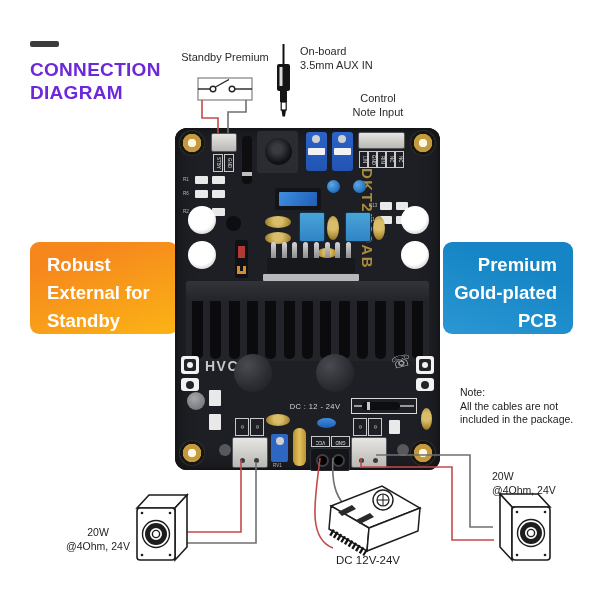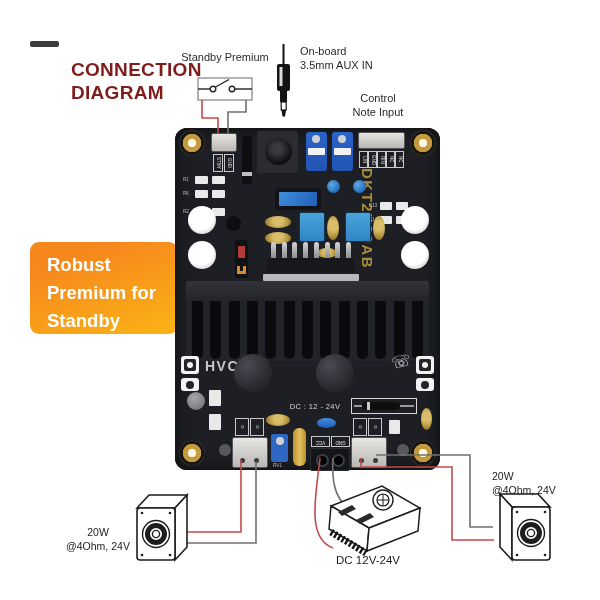--- a/index.html
+++ b/index.html
@@ -2,21 +2,21 @@
 <html><head>
 <meta charset="utf-8">
 <style>
   html,body{margin:0;padding:0;background:#fff;}
   .stage{position:relative;width:600px;height:600px;background:#fff;overflow:hidden;
          font-family:"Liberation Sans",sans-serif;color:#1d1d1f;}
   .abs{position:absolute;}
 
   
   .title-bar{left:30px;top:41px;width:29px;height:6px;background:#3c3c3c;border-radius:2px;}
-  .title{left:30px;top:58px;font-size:19px;font-weight:800;line-height:23px;letter-spacing:.3px;color:#7f1d1d;margin-left:41px;}
+  .title{left:30px;top:58px;font-size:19px;font-weight:800;line-height:23px;letter-spacing:.3px;color:#6d28d9;}
 
   
   .lbl{font-size:11px;line-height:13.5px;color:#2a2a2a;}
   .standby-lbl{left:170px;top:51px;width:110px;text-align:center;}
   .aux-lbl{left:300px;top:45px;}
   .linein-lbl{left:340px;top:92px;width:76px;text-align:center;}
   .note-lbl{left:460px;top:386px;font-size:10.5px;line-height:13.5px;}
   .spk-lbl-left{left:55px;top:525px;width:86px;text-align:center;font-size:10.5px;line-height:14px;}
   .spk-lbl-right{left:492px;top:469px;font-size:10.5px;line-height:14px;}
   .psu-lbl{left:320px;top:554px;width:96px;text-align:center;font-size:11.5px;}
@@ -63,22 +63,27 @@
 <div class="stage">
 
   <div class="abs title-bar"></div>
   <div class="abs title">
     <div>CONNECTION</div>
     <div>DIAGRAM</div>
   </div>
 
   <div class="abs banner banner-left">
     <div>Robust</div>
-    <div>Premium for</div>
+    <div>External for</div>
     <div>Standby</div>
+  </div>
+  <div class="abs banner banner-right">
+    <div>Premium</div>
+    <div>Gold-plated</div>
+    <div>PCB</div>
   </div>
 
   <div class="abs board">
 
     <div class="abs gold-hole" style="left:4px;top:2px;"></div>
     <div class="abs gold-hole" style="left:235px;top:2px;"></div>
     <div class="abs gold-hole" style="left:4px;top:312px;"></div>
     <div class="abs gold-hole" style="left:235px;top:312px;"></div>
 
     <div class="abs conn" style="left:36px;top:5px;width:24px;height:17px;"></div>
@@ -330,20 +335,25 @@
 
   <div class="abs txt-layer lbl standby-lbl">Standby Premium</div>
   <div class="abs txt-layer lbl aux-lbl">
     <div>On-board</div>
     <div>3.5mm AUX IN</div>
   </div>
   <div class="abs txt-layer lbl linein-lbl">
     <div>Control</div>
     <div>Note Input</div>
   </div>
+  <div class="abs txt-layer note-lbl">
+    <div>Note:</div>
+    <div>All the cables are not</div>
+    <div>included in the package.</div>
+  </div>
   <div class="abs txt-layer spk-lbl-left">
     <div>20W</div>
     <div>@4Ohm, 24V</div>
   </div>
   <div class="abs txt-layer spk-lbl-right">
     <div>20W</div>
     <div>@4Ohm, 24V</div>
   </div>
   <div class="abs txt-layer psu-lbl">DC 12V-24V</div>
 

